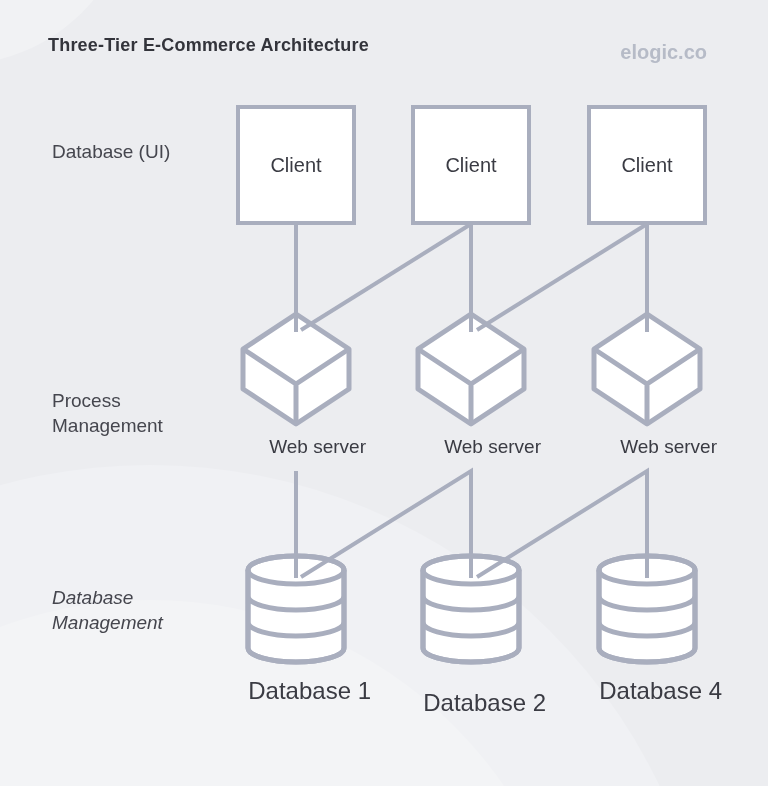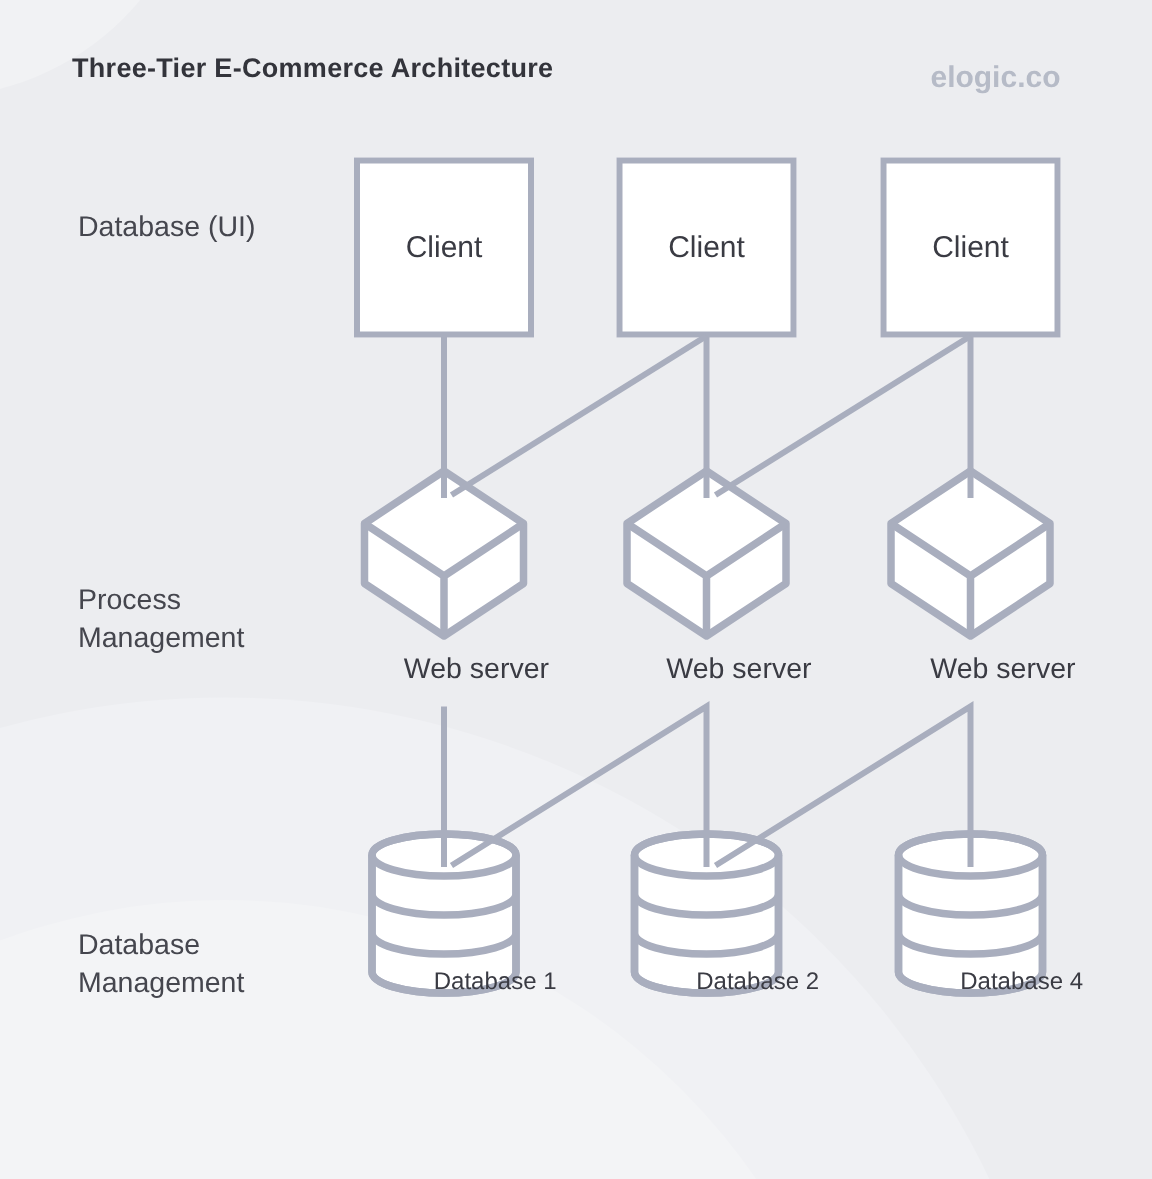--- a/index.html
+++ b/index.html
@@ -29,21 +29,21 @@
     color: var(--brand, #b6bbc7);
   }
 
   .tier-label {
     position: absolute; left: 52px;
     font-size: 19px; line-height: 25px;
     color: var(--label, #45464e);
   }
   .tier-label.tier-1 { top: 139px; }
   .tier-label.tier-2 { top: 340px; margin-top: 48px; }
-  .tier-label.tier-3 { top: 618px; }
+  .tier-label.tier-3 { top: 585px; font-style: italic; }
 
   .client-box {
     position: absolute; top: 105px;
     width: 120px; height: 120px;
     box-sizing: border-box;
     background: var(--node_fill, #ffffff);
     border: 4px solid var(--stroke, #a9aebe);
     display: flex; align-items: center; justify-content: center;
     z-index: 1;
   }
@@ -62,23 +62,23 @@
 
   .node-label {
     position: absolute; text-align: right;
     color: var(--node_label, #3a3b43);
     z-index: 3;
   }
   .node-label.ws { top: 436px; width: 140px; font-size: 19px; }
   .node-label.ws.col-1 { left: 226px; }
   .node-label.ws.col-2 { left: 401px; }
   .node-label.ws.col-3 { left: 577px; }
-  .node-label.db { top: 646px; width: 150px; font-size: 16px; }
+  .node-label.db { top: 677px; width: 150px; font-size: 24px; }
   .node-label.db.col-1 { left: 221px; }
-  .node-label.db.col-2 { left: 396px; }
+  .node-label.db.col-2 { left: 396px; margin-top: 12px; }
   .node-label.db.col-3 { left: 572px; }
 </style>
 </head>
 <body>
 
 <div class="canvas">
 
   <div class="bg-circle top-left"></div>
   <div class="bg-circle bottom-outer"></div>
   <div class="bg-circle bottom-inner"></div>

